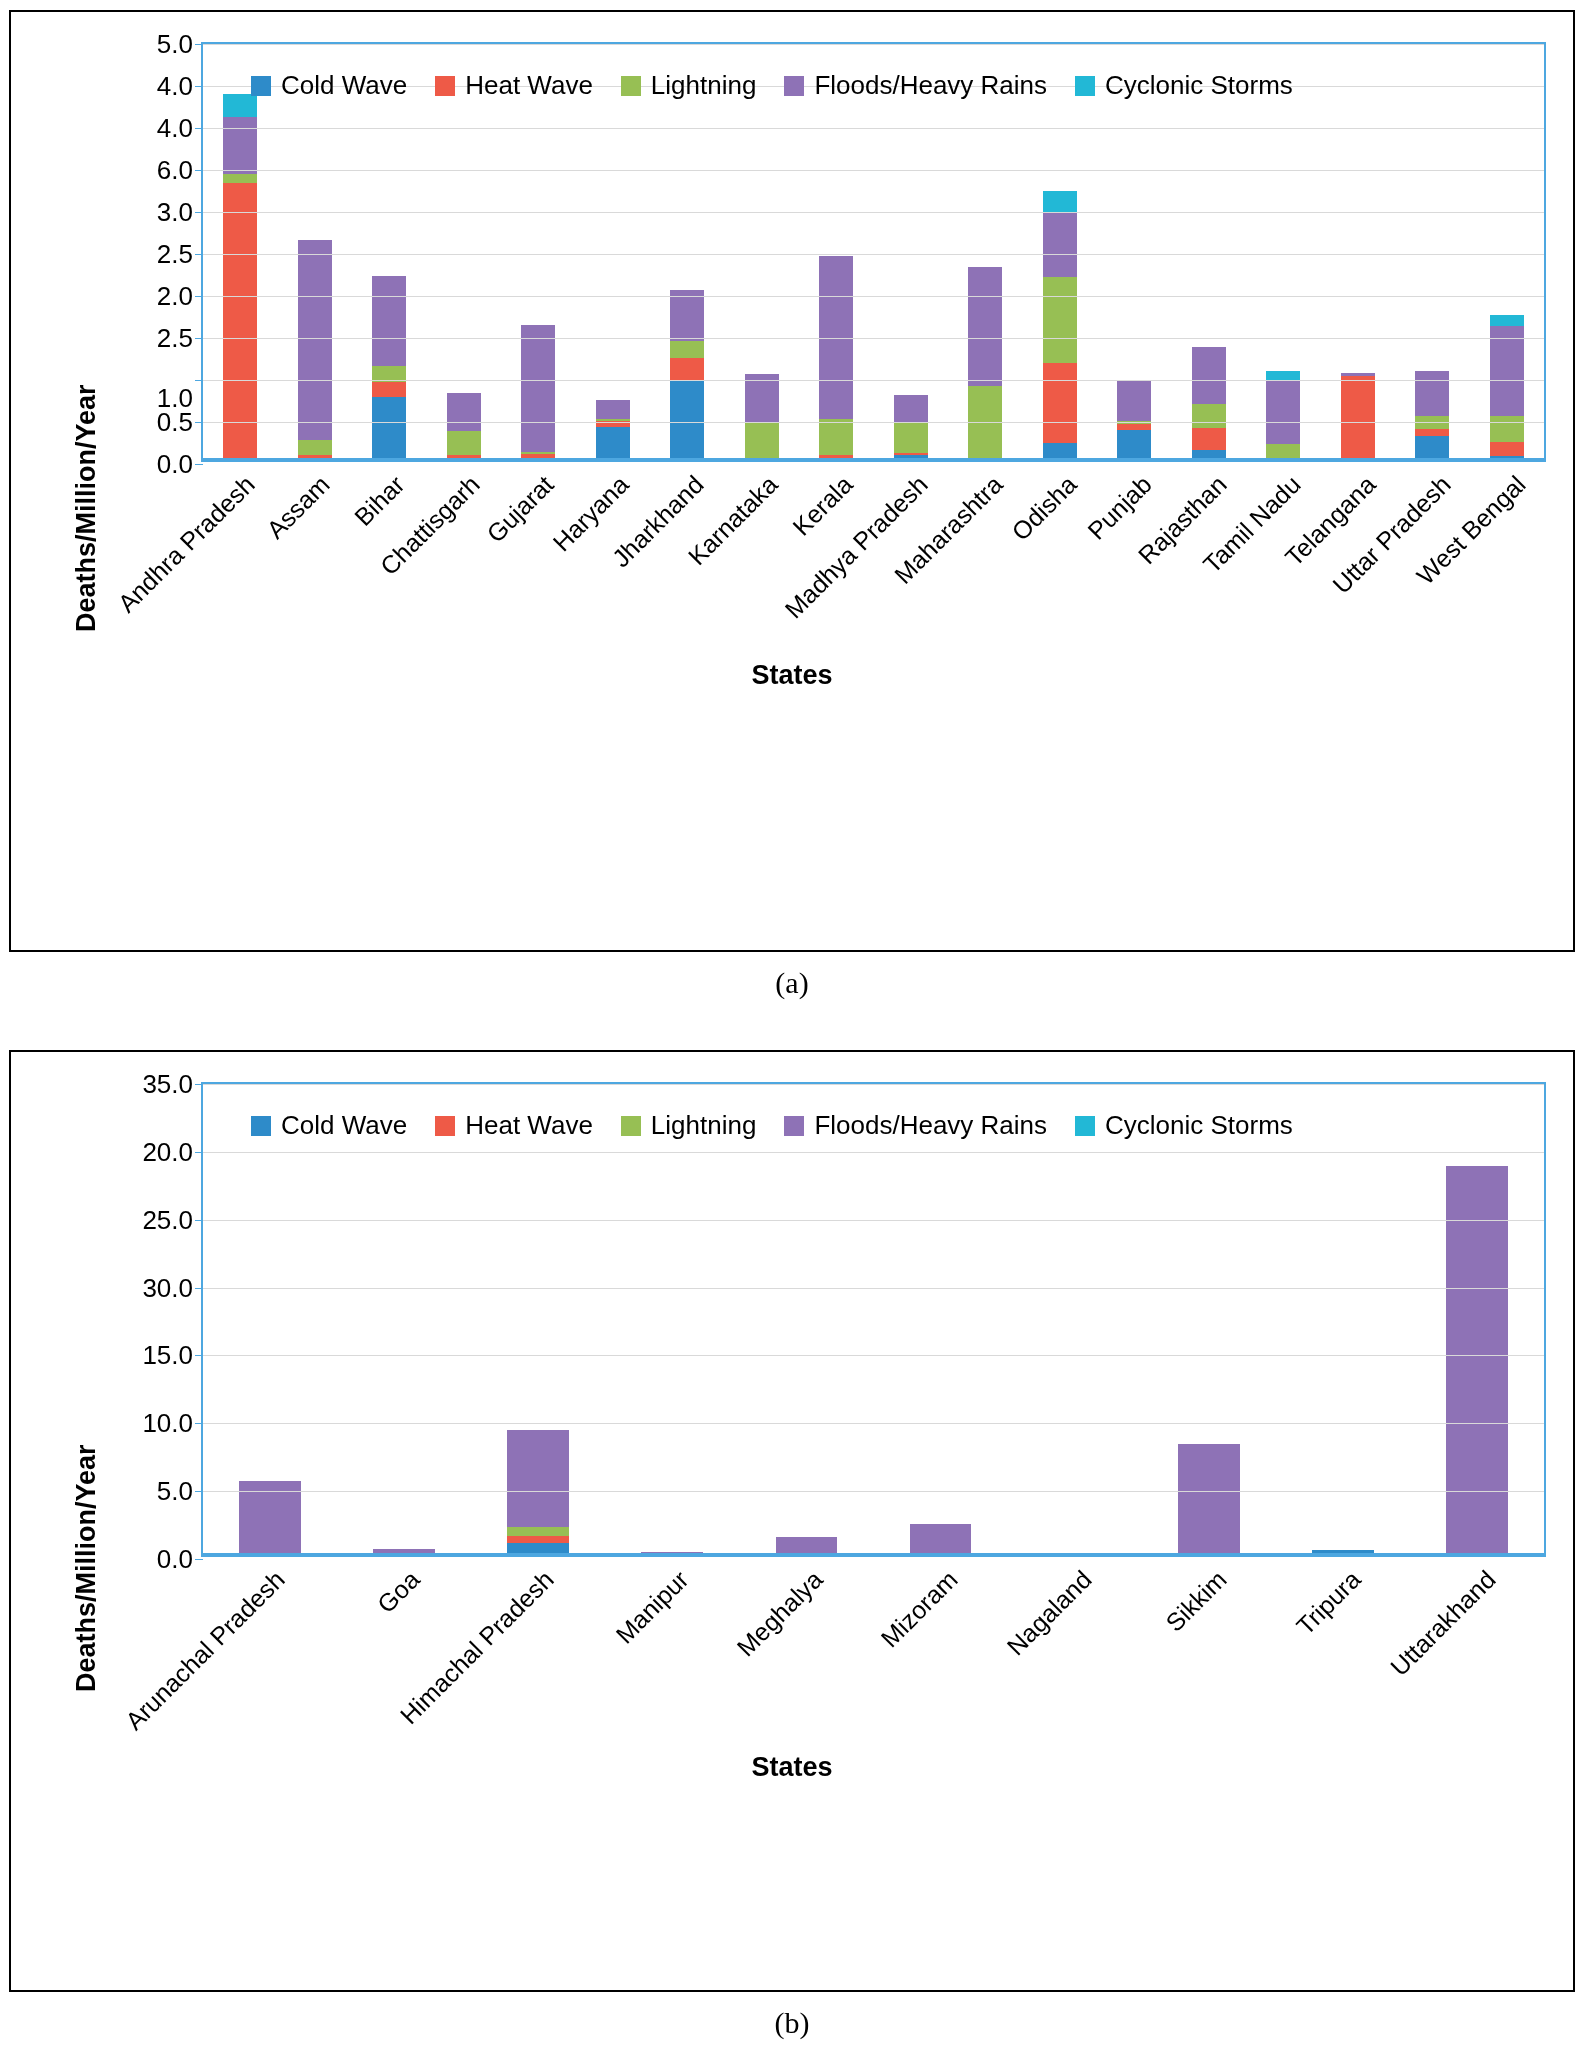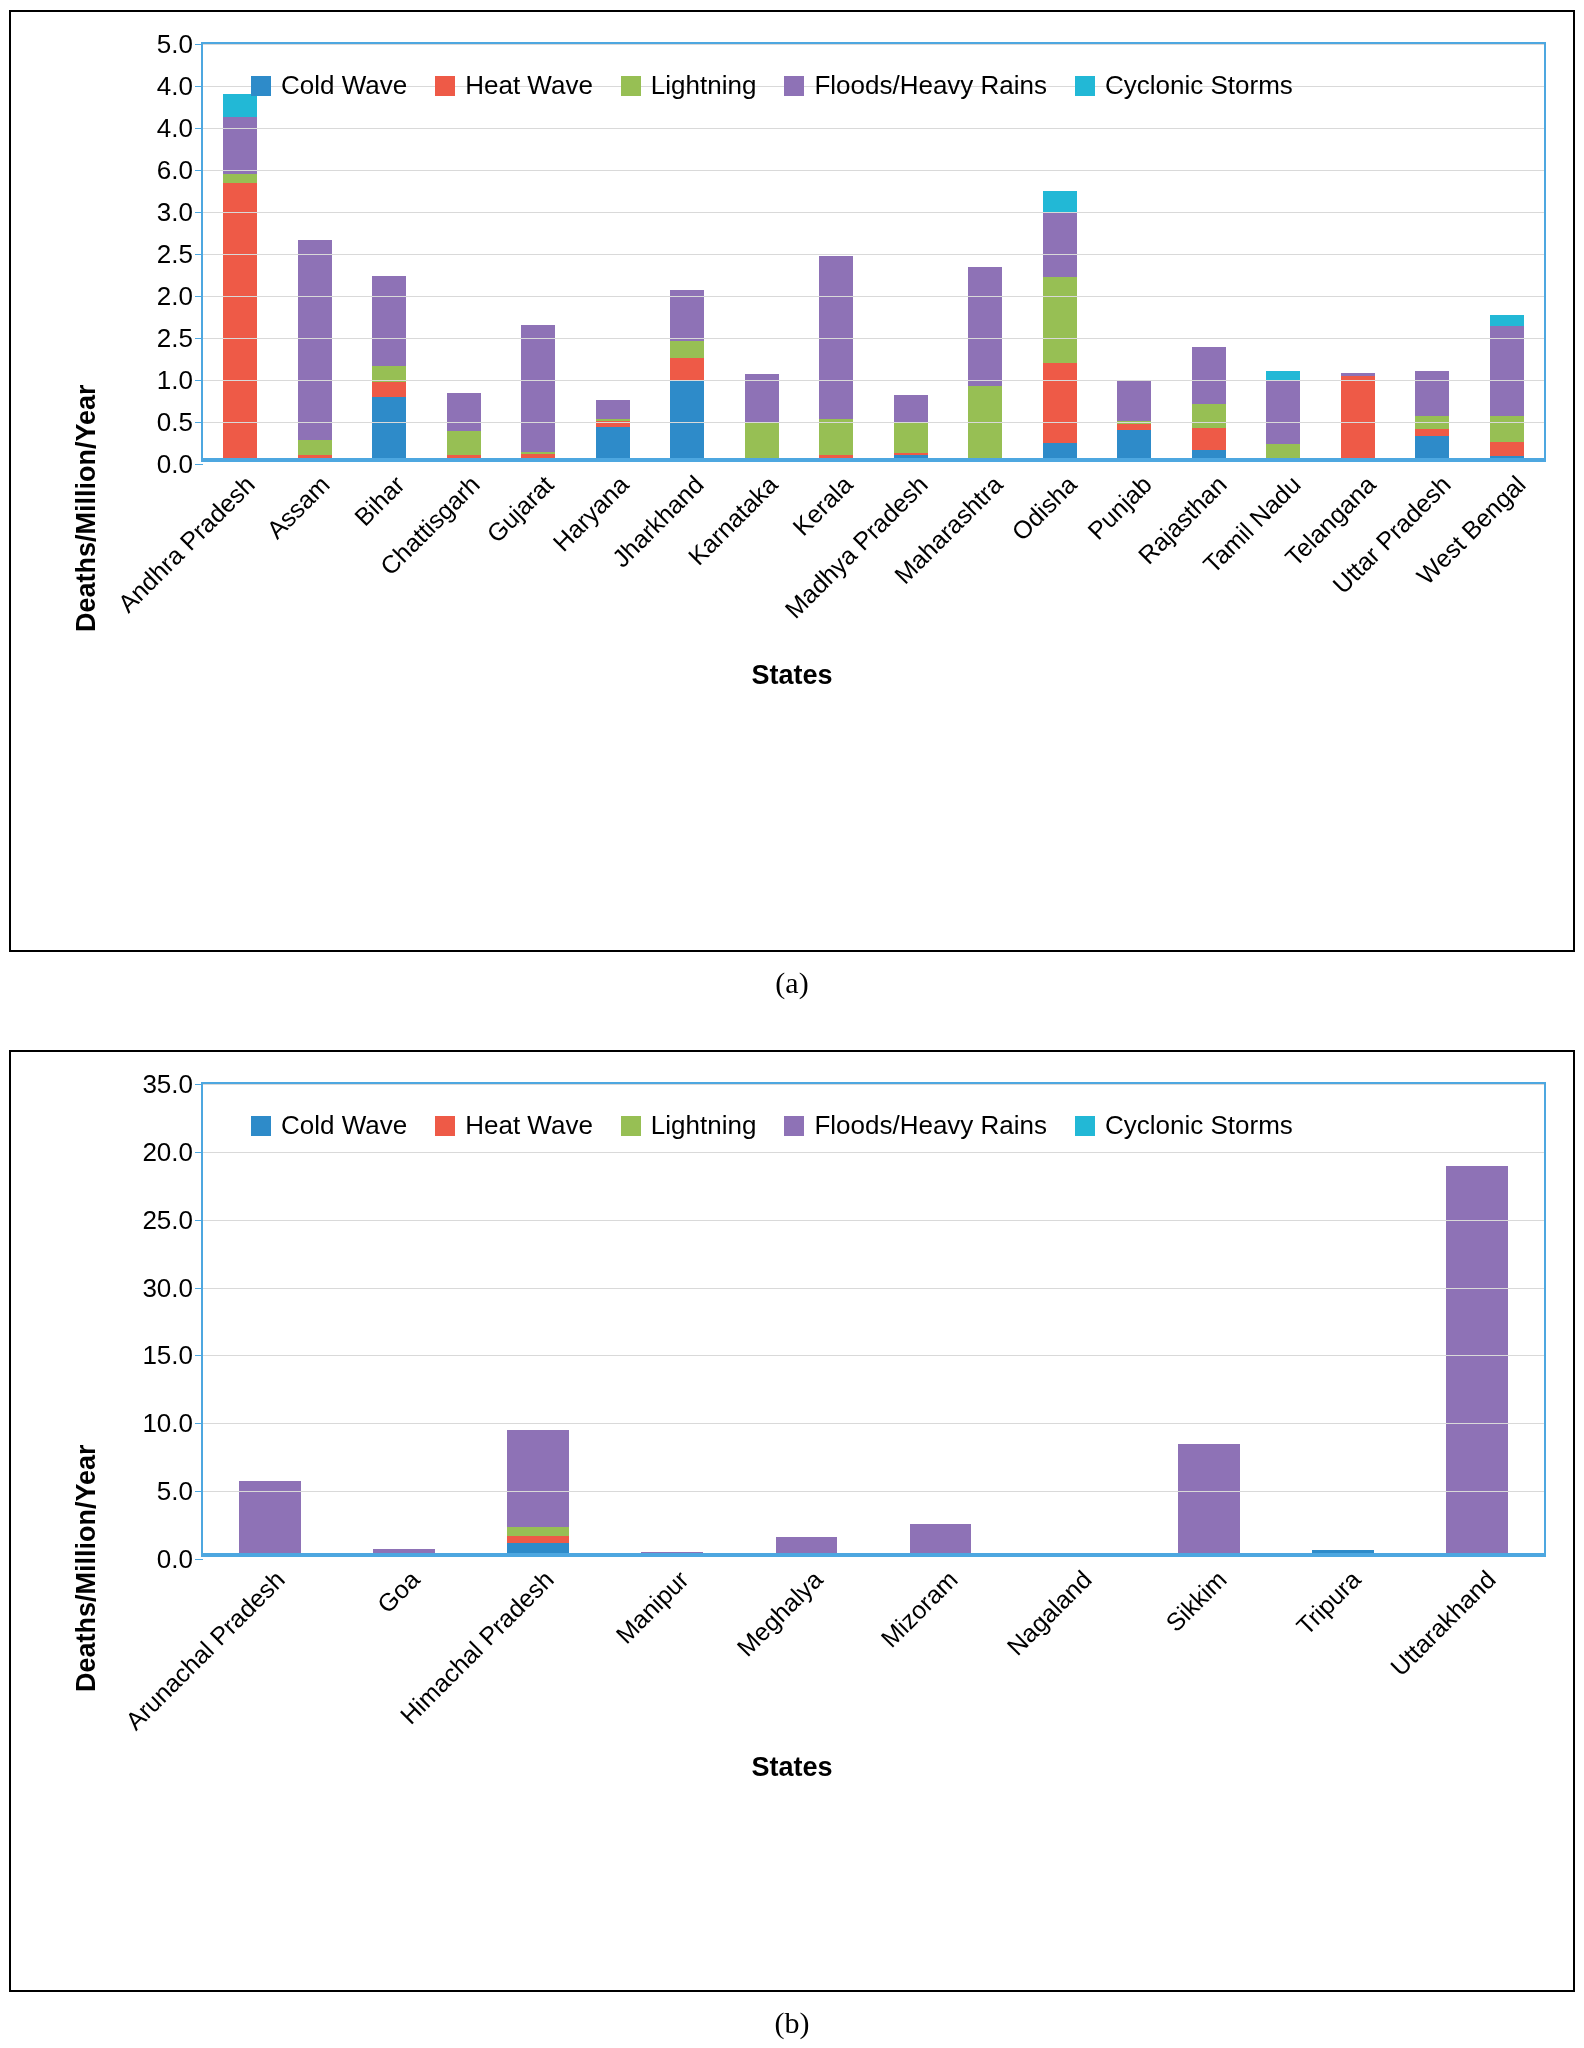--- a/index.html
+++ b/index.html
@@ -347,21 +347,21 @@
             <div class="xtickslot" style="font-size: 25px; left: 1158.19px; transform: translateX(-100%) rotate(-45deg); transform-origin: right top;">Telangana</div>
             <div class="xtickslot" style="font-size: 25px; left: 1232.92px; transform: translateX(-100%) rotate(-45deg); transform-origin: right top;">Uttar Pradesh</div>
             <div class="xtickslot" style="font-size: 25px; left: 1307.64px; transform: translateX(-100%) rotate(-45deg); transform-origin: right top;">West Bengal</div>
           </div>
       <div class="ytick" style="top: 420px;">0.0</div>
           <div class="tickmark" style="top: 420px;"></div>
           <div class="gridline" style="top: 378px;"></div>
           <div class="ytick" style="top: 378px;">0.5</div>
           <div class="tickmark" style="top: 378px;"></div>
           <div class="gridline" style="top: 336px;"></div>
-          <div class="ytick" style="top: 336px; text-align: right;">1.0</div>
+          <div class="ytick" style="top: 354px; text-align: right;">1.0</div>
           <div class="tickmark" style="top: 336px;"></div>
           <div class="gridline" style="top: 294px;"></div>
           <div class="ytick" style="top: 294px;">2.5</div>
           <div class="tickmark" style="top: 294px;"></div>
           <div class="gridline" style="top: 252px;"></div>
           <div class="ytick" style="top: 252px;">2.0</div>
           <div class="tickmark" style="top: 252px;"></div>
           <div class="gridline" style="top: 210px;"></div>
           <div class="ytick" style="top: 210px;">2.5</div>
           <div class="tickmark" style="top: 210px;"></div>

